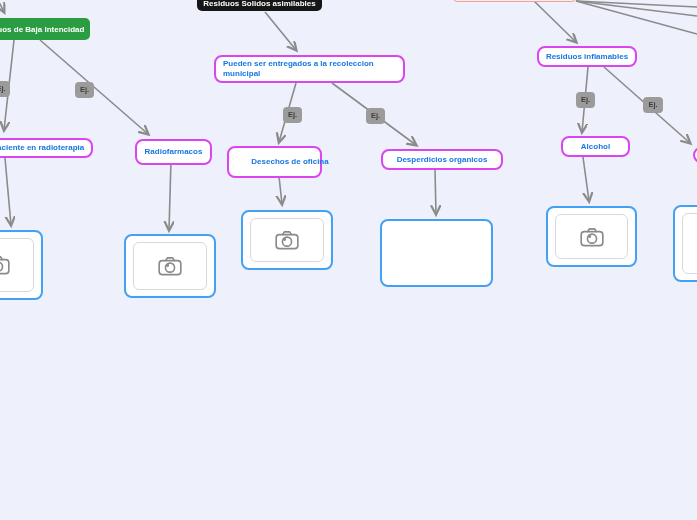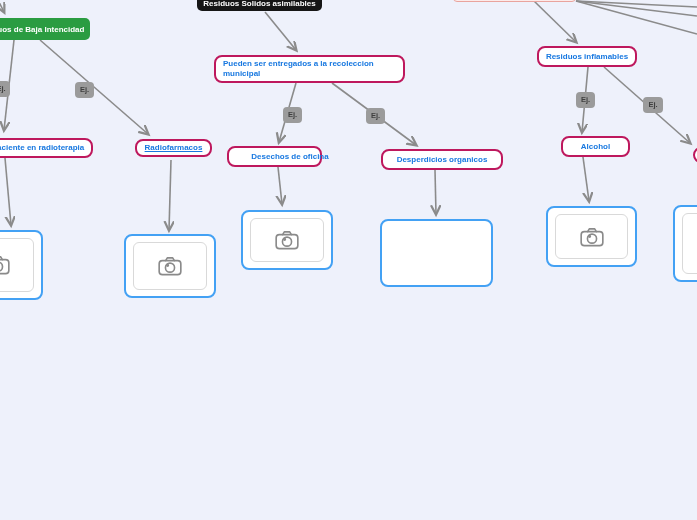--- a/index.html
+++ b/index.html
@@ -4,21 +4,21 @@
 <style>
   html,body{margin:0;padding:0;}
   body{
     width:697px;height:520px;overflow:hidden;position:relative;
     background:#eef1fb;
     font-family:"Liberation Sans","DejaVu Sans",sans-serif;
   }
   #wires{position:absolute;left:0;top:0;z-index:1;}
   .node{
     position:absolute;z-index:3;box-sizing:border-box;
-    background:#ffffff;border:2px solid #be185d;border-radius:8px;
+    background:#ffffff;border:2px solid #d946ef;border-radius:8px;
     color:#1878e0;font-weight:bold;font-size:8px;line-height:1.25;
     display:flex;align-items:center;justify-content:center;
     white-space:nowrap;cursor:pointer;
   }
   .node.multiline{white-space:normal;justify-content:flex-start;text-align:left;padding:2px 7px;}
   .node-dark{
     position:absolute;z-index:3;box-sizing:border-box;
     background:#161616;border-radius:5px;color:#ffffff;
     font-weight:bold;font-size:8px;display:flex;align-items:flex-end;
     justify-content:center;white-space:nowrap;padding-bottom:3px;cursor:pointer;
@@ -85,23 +85,23 @@
 <div class="node-danger" style="left:453px;top:-12px;width:123px;height:14px;"></div>
 
 <div class="node-green" style="left:-30px;top:18px;width:120px;height:22px;">Residuos de Baja Intencidad</div>
 
 <div class="node multiline" style="left:214px;top:55px;width:191px;height:28px;">Pueden ser entregados a la recoleccion municipal</div>
 
 <div class="node" style="left:537px;top:46px;width:100px;height:21px;">Residuos inflamables</div>
 
 <div class="node" style="left:-17px;top:138px;width:110px;height:20px;">Paciente en radioterapia</div>
 
-<div class="node" style="left:135px;top:139px;width:77px;height:18px;text-decoration:underline;">Radiofarmacos</div>
+<div class="node" style="left:135px;top:139px;width:77px;height:26px;">Radiofarmacos</div>
 
-<div class="node" style="left:227px;top:146px;width:95px;height:21px;padding-left:31px;">Desechos de oficina</div>
+<div class="node" style="left:227px;top:146px;width:95px;height:32px;padding-left:31px;">Desechos de oficina</div>
 
 <div class="node" style="left:381px;top:149px;width:122px;height:21px;">Desperdicios organicos</div>
 
 <div class="node" style="left:561px;top:136px;width:69px;height:21px;">Alcohol</div>
 
 <div class="node" style="left:693px;top:147px;width:42px;height:16px;"></div>
 
 <div class="ej" style="left:-8px;top:81px;width:18px;height:16px;">Ej.</div>
 <div class="ej" style="left:75px;top:82px;width:19px;height:16px;">Ej.</div>
 <div class="ej" style="left:283px;top:107px;width:19px;height:16px;">Ej.</div>

